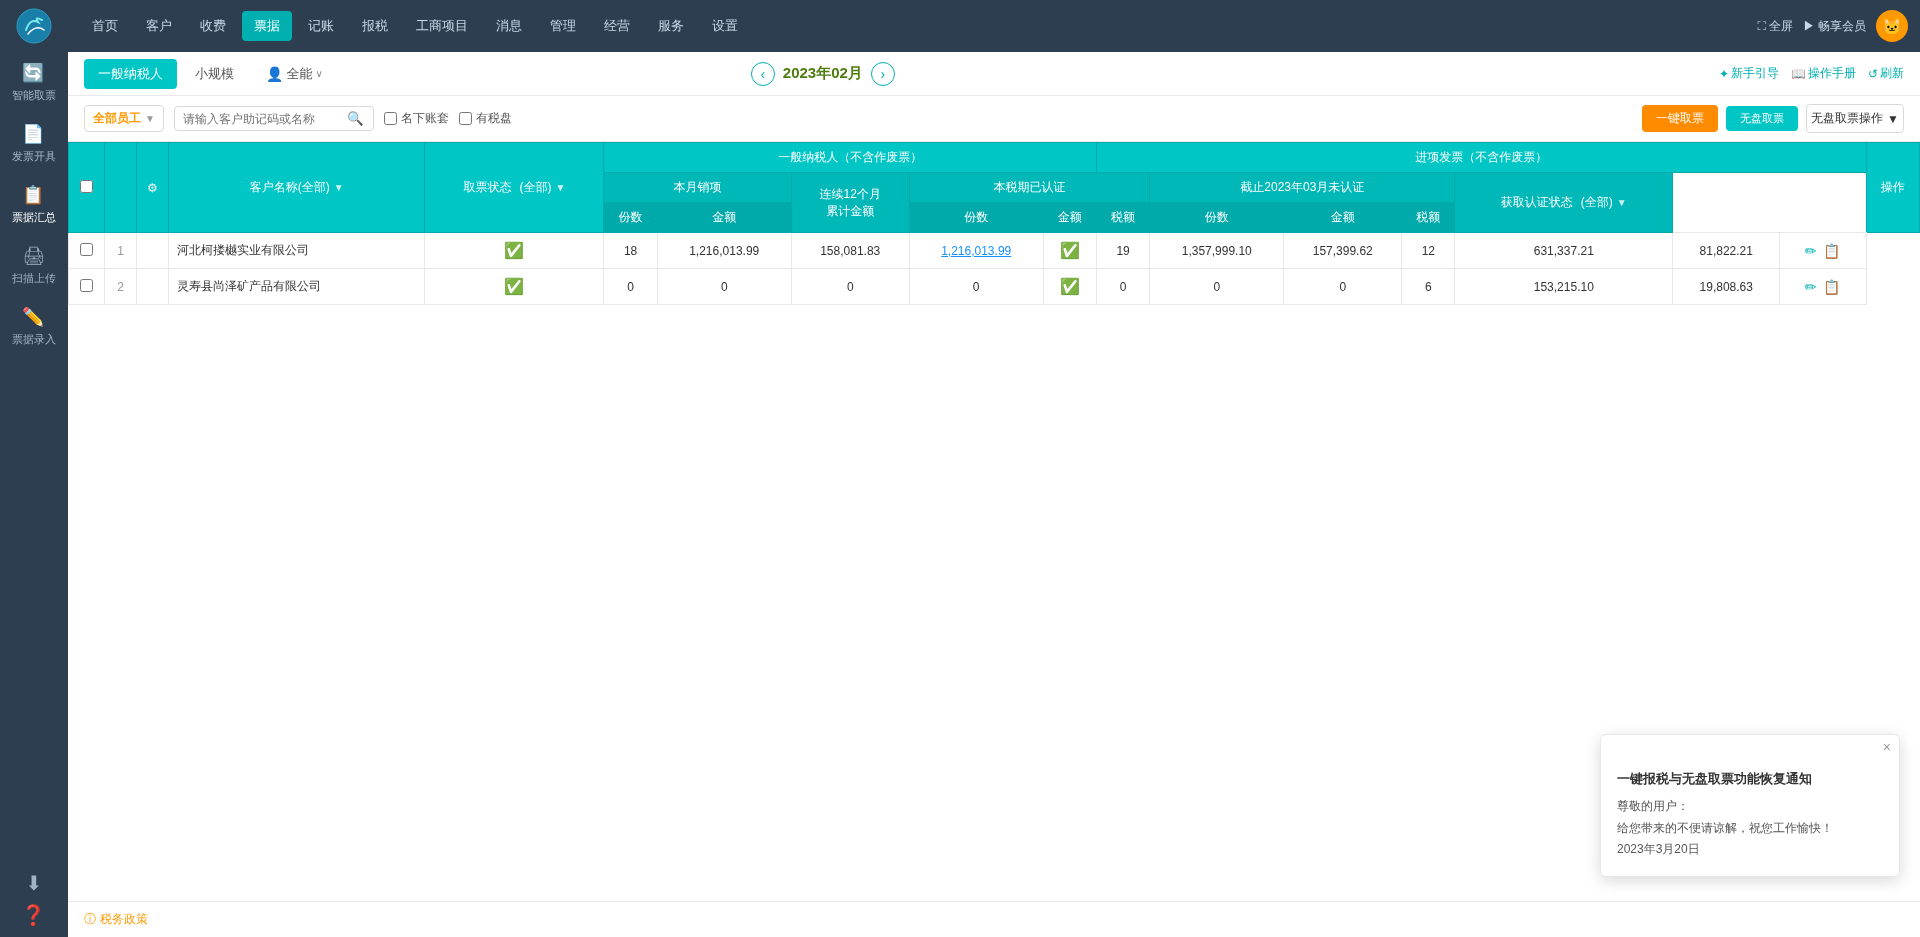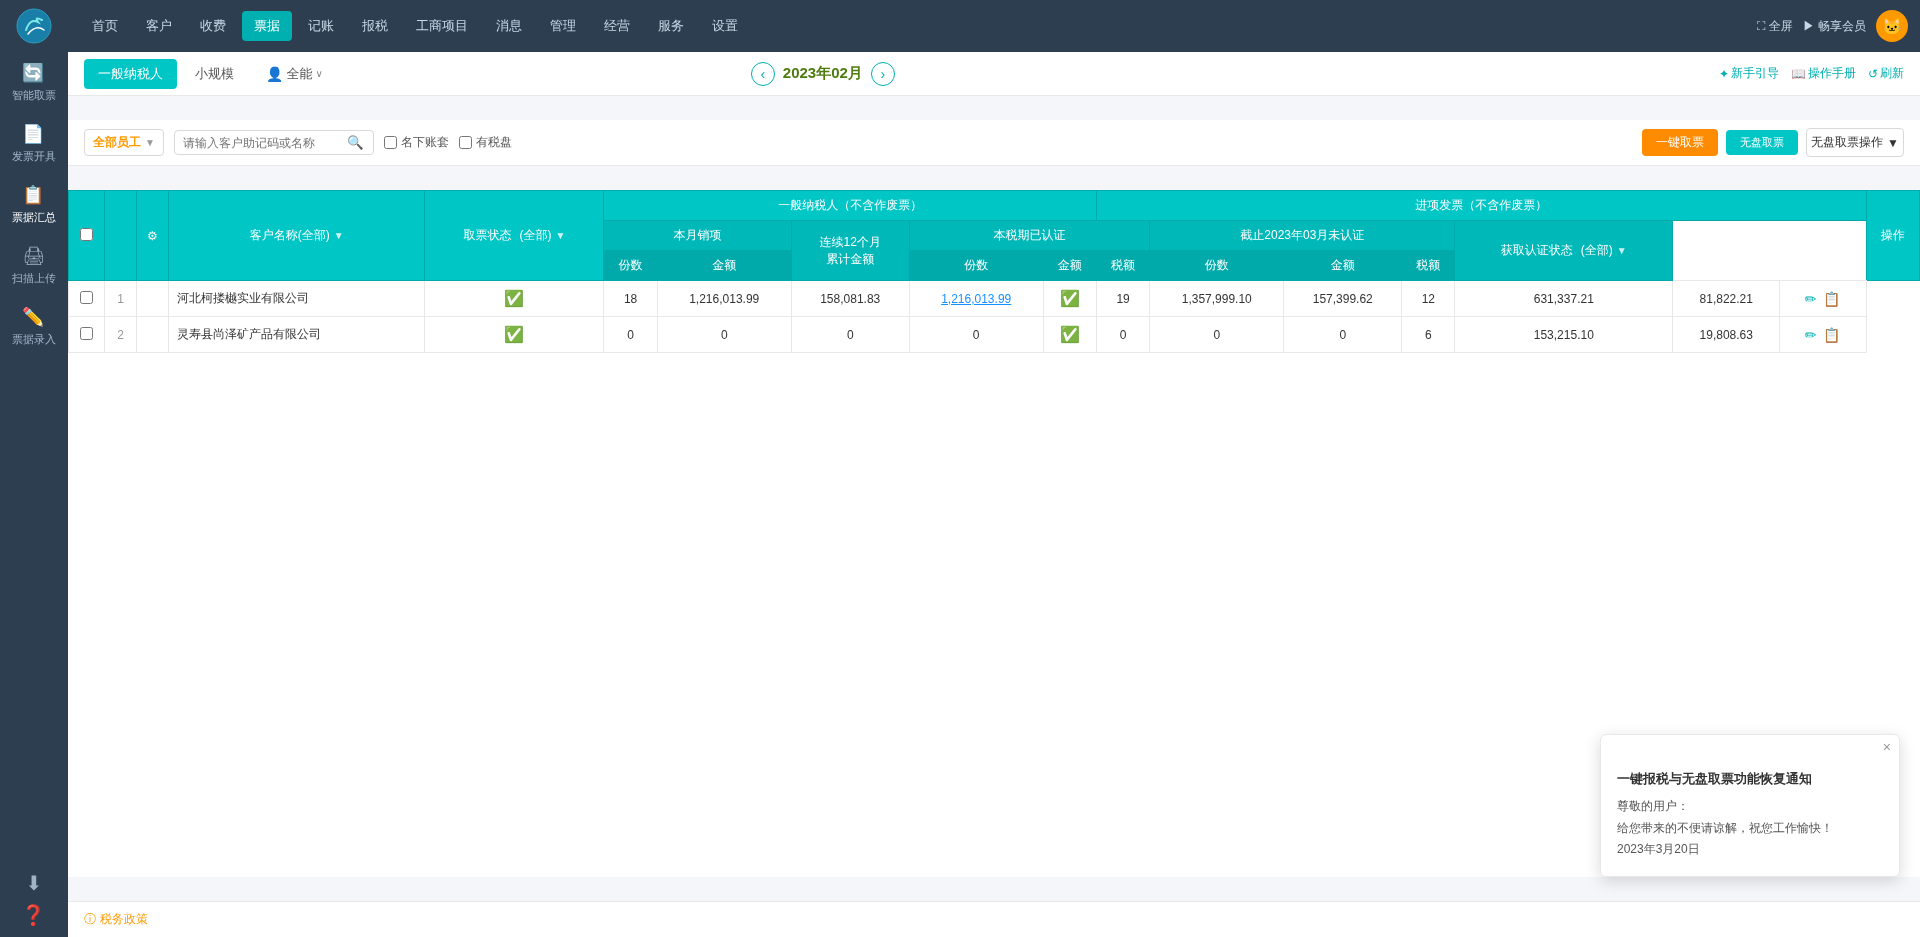--- a/index.html
+++ b/index.html
@@ -12,29 +12,29 @@
     .sidebar-item { width: 100%; display: flex; flex-direction: column; align-items: center; justify-content: center; padding: 10px 4px; cursor: pointer; color: #a0b4c8; font-size: 11px; gap: 4px; }
     .sidebar-item:hover, .sidebar-item.active { color: #fff; }
     .sidebar-item .icon { font-size: 18px; }
     .sidebar-bottom { margin-top: auto; display: flex; flex-direction: column; align-items: center; padding-bottom: 10px; gap: 8px; }
     .sidebar-bottom-icon { color: #a0b4c8; font-size: 20px; cursor: pointer; }
 
     
     .main { flex: 1; display: flex; flex-direction: column; overflow: hidden; }
 
     
-    .topnav { height: 52px; background: #2d3e50; display: flex; align-items: center; padding: 0 12px; gap: 4px; }
+    .topnav { height: 52px; background: #2d3e50; display: flex; align-items: center; padding: 0 12px; gap: 4px; font-family: Liberation Serif, serif; }
     .topnav-item { color: #c8d8e8; font-size: 13px; padding: 6px 12px; cursor: pointer; border-radius: 3px; white-space: nowrap; }
     .topnav-item.active { background: #00b0b0; color: #fff; border-radius: 4px; }
     .topnav-right { margin-left: auto; display: flex; align-items: center; gap: 10px; color: #c8d8e8; font-size: 12px; }
     .topnav-right .avatar { width: 32px; height: 32px; border-radius: 50%; background: #f90; display: flex; align-items: center; justify-content: center; font-size: 16px; cursor: pointer; }
     .topnav-right span { cursor: pointer; }
 
     
-    .content { flex: 1; display: flex; flex-direction: column; overflow: hidden; background: #f5f6fa; gap: 24px; }
+    .content { flex: 1; display: flex; flex-direction: column; overflow: hidden; background: #f5f6fa; }
 
     
     .tab-bar { height: 44px; background: #fff; display: flex; align-items: center; padding: 0 16px; border-bottom: 1px solid #e8e8e8; gap: 4px; position: relative; }
     .tab-item { padding: 6px 14px; border-radius: 4px; cursor: pointer; font-size: 13px; color: #555; display: flex; align-items: center; gap: 4px; }
     .tab-item.active { background: #00c6c6; color: #fff; }
     .nav-arrows { display: flex; align-items: center; gap: 8px; margin: 0 auto; }
     .nav-arrow { width: 24px; height: 24px; border-radius: 50%; border: 1px solid #00b0b0; color: #00b0b0; display: flex; align-items: center; justify-content: center; cursor: pointer; font-size: 14px; }
     .nav-date { font-size: 15px; color: #4d7c0f; font-weight: 700; }
     .tab-actions { margin-left: auto; display: flex; align-items: center; gap: 12px; font-size: 12px; color: #00b0b0; }
     .tab-actions span { cursor: pointer; display: flex; align-items: center; gap: 2px; }

